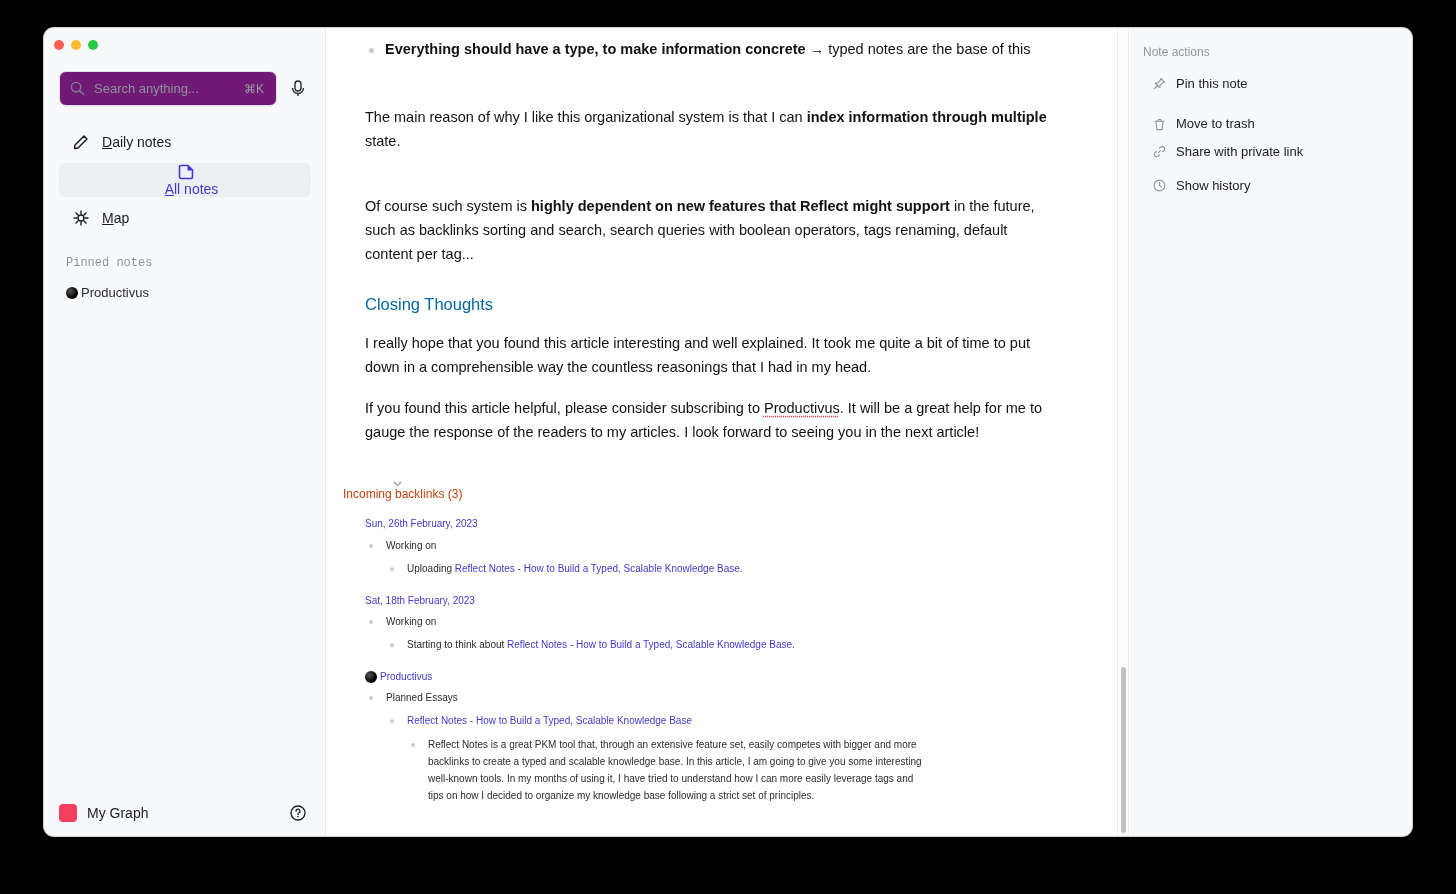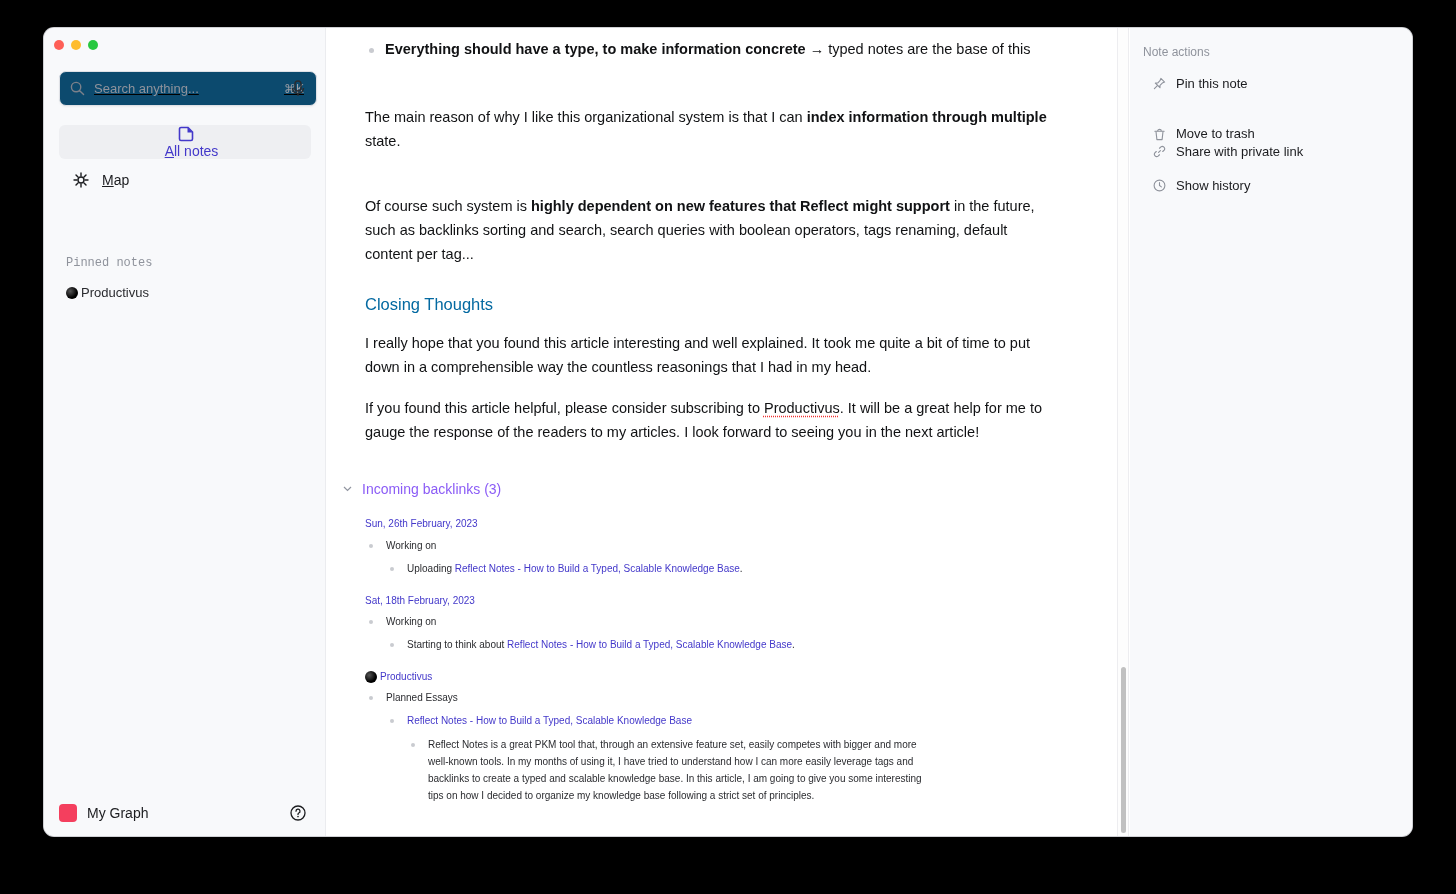--- a/index.html
+++ b/index.html
@@ -17,24 +17,24 @@
       position: absolute; left: 0; top: 0; width: 282px; height: 808px;
       background: #f8f9fb; border-right: 1px solid #ebecef;
     }
     .traffic { position: absolute; left: 10px; top: 12px; display: flex; gap: 7px; }
     .traffic span { width: 10px; height: 10px; border-radius: 50%; display: block; }
     .traffic .red { background: #fe5f57; }
     .traffic .yellow { background: #febc2e; }
     .traffic .green { background: #28c840; }
 
     .search {
-      position: absolute; left: 15px; top: 43px; width: 258px; height: 35px;
-      background: #0c4a6e; border: 1px solid #dfe1e6; border-radius: 7px;
+      position: absolute; left: 15px; top: 43px; width: 218px; height: 35px;
+      background: #701a75; border: 1px solid #dfe1e6; border-radius: 7px;
       box-shadow: 0 1px 2px rgba(0,0,0,0.05);
-      display: flex; align-items: center; padding: 0 12px 0 10px; text-decoration: underline;
+      display: flex; align-items: center; padding: 0 12px 0 10px;
     }
     .search svg { flex: none; }
     .search .placeholder { color: #8f939c; font-size: 13px; margin-left: 9px; flex: 1; }
     .search .kbd { color: #9a9ea6; font-size: 12px; }
     .mic { position: absolute; left: 247px; top: 52px; }
 
     .nav { position: absolute; left: 15px; top: 97px; width: 252px; }
     .nav-item {
       height: 34px; display: flex; align-items: center; padding-left: 13px;
       border-radius: 6px; margin-bottom: 4px; color: #1b1c1f; font-size: 14px;
@@ -57,21 +57,21 @@
       position: absolute; left: 283px; top: 0; width: 790px; height: 808px; background: #ffffff;
     }
     .content { position: absolute; left: 38px; top: 0; width: 712px; color: #111214; font-size: 14.5px; line-height: 24px; }
     .content b { font-weight: bold; }
     .bullet-row { position: absolute; left: 0; top: 9px; width: 712px; padding-left: 20px; }
     .bullet-row::before { content: ""; position: absolute; left: 4px; top: 11px; width: 5px; height: 5px; border-radius: 50%; background: #c9cbd0; }
     .para { position: absolute; left: 0; width: 712px; }
     .heading { position: absolute; left: 0; top: 264px; font-size: 16.5px; color: #0369a1; }
     .spell { text-decoration: underline dotted #e33; text-underline-offset: 3px; }
 
-    .backlinks-toggle { position: absolute; left: 16px; top: 453px; display: flex; align-items: center; font-size: 14px; color: #8b5cf6; }
+    .backlinks-toggle { position: absolute; left: 16px; top: 453px; display: flex; align-items: center; font-size: 12px; color: #c2410c; flex-direction: column; }
     .backlinks-toggle svg { margin-right: 10px; }
 
     .bl { position: absolute; font-size: 10px; line-height: 18px; color: #2b2c30; }
     .bl .link { color: #4338ca; }
     .bl.date { color: #4338ca; }
     .bl.li { padding-left: 21px; }
     .bl.li::before { content: ""; position: absolute; left: 4px; top: 7px; width: 4px; height: 4px; border-radius: 50%; background: #c9cbd0; }
 
     .scrollbar-track { position: absolute; left: 1073px; top: 0; width: 12px; height: 808px; background: #fdfdfd; border-left: 1px solid #ededf0; border-right: 1px solid #ededf0; }
     .scrollbar-thumb { position: absolute; left: 3px; top: 639px; width: 5px; height: 166px; border-radius: 3px; background: #c1c1c1; }
@@ -104,20 +104,28 @@
     </div>
     <div class="mic">
       <svg width="14" height="17" viewBox="0 0 14 17">
           <rect x="4" y="1" width="6" height="10" rx="3" fill="none" stroke="#2a2b2f" stroke-width="1.4"></rect>
           <path d="M1.5 8 a5.5 5.5 0 0 0 11 0" fill="none" stroke="#2a2b2f" stroke-width="1.4"></path>
           <line x1="7" y1="13.5" x2="7" y2="16" stroke="#2a2b2f" stroke-width="1.4"></line>
         </svg>
     </div>
 
     <nav class="nav">
+      <div class="nav-item">
+        <span class="ico">
+          <svg width="16" height="16" viewBox="0 0 16 16">
+              <path d="M11 2 L14 5 L5 14 L1.5 14.5 L2 11 Z" fill="none" stroke="#1b1c1f" stroke-width="1.5" stroke-linejoin="round"></path>
+            </svg>
+        </span>
+        <span class="lbl"><span class="u">D</span><span>aily notes</span></span>
+      </div>
       <div class="nav-item active">
         <span class="ico">
           <svg width="16" height="16" viewBox="0 0 16 16">
               <path d="M3 1.5 H10 L14.5 6 V13 a1.5 1.5 0 0 1 -1.5 1.5 H3 a1.5 1.5 0 0 1 -1.5 -1.5 V3 a1.5 1.5 0 0 1 1.5 -1.5 Z" fill="none" stroke="#4338ca" stroke-width="1.6"></path>
               <path d="M9.5 1.5 V6.5 H14.5 Z" fill="#4338ca"></path>
             </svg>
         </span>
         <span class="lbl"><span class="u">A</span><span>ll notes</span></span>
       </div>
       <div class="nav-item">
@@ -211,43 +219,43 @@
     <div class="bl" style="left:38px; top:640px; display:flex; align-items:center;">
       <span class="dot-black"></span>
       <span class="link">Productivus</span>
     </div>
     <div class="bl li" style="left:38px; top:661px;">Planned Essays</div>
     <div class="bl li" style="left:59px; top:684px;">
       <span class="link">Reflect Notes - How to Build a Typed, Scalable Knowledge Base</span>
     </div>
     <div class="bl li" style="left:80px; top:708px; width:650px; line-height:17px;">
       <div>Reflect Notes is a great PKM tool that, through an extensive feature set, easily competes with bigger and more</div>
+      <div>backlinks to create a typed and scalable knowledge base. In this article, I am going to give you some interesting</div>
       <div>well-known tools. In my months of using it, I have tried to understand how I can more easily leverage tags and</div>
-      <div>backlinks to create a typed and scalable knowledge base. In this article, I am going to give you some interesting</div>
       <div>tips on how I decided to organize my knowledge base following a strict set of principles.</div>
     </div>
   </main>
 
   <div class="scrollbar-track">
     <div class="scrollbar-thumb"></div>
   </div>
 
   <aside class="right">
     <div class="title">Note actions</div>
 
     <div class="action" style="top:48px;">
       <span class="ico">
         <svg width="13" height="13" viewBox="0 0 14 14">
             <path d="M8.5 1.5 L12.5 5.5 L10 6.5 L7.5 9 L7.5 11.5 L2.5 6.5 L5 6.5 L7.5 4 Z" fill="none" stroke="#8f939c" stroke-width="1.2" stroke-linejoin="round"></path>
             <line x1="5" y1="9" x2="1.5" y2="12.5" stroke="#8f939c" stroke-width="1.2" stroke-linecap="round"></line>
           </svg>
       </span>
       <span>Pin this note</span>
     </div>
-    <div class="action" style="top:98px;align-items:flex-end;">
+    <div class="action" style="top:88px;align-items:flex-end;">
       <span class="ico">
         <svg width="13" height="13" viewBox="0 0 14 14">
             <path d="M2 3.5 H12" stroke="#8f939c" stroke-width="1.2" stroke-linecap="round"></path>
             <path d="M5 3.5 a2 2 0 0 1 4 0" fill="none" stroke="#8f939c" stroke-width="1.2"></path>
             <path d="M3.2 3.5 L4.2 12.5 H9.8 L10.8 3.5" fill="none" stroke="#8f939c" stroke-width="1.2" stroke-linejoin="round"></path>
           </svg>
       </span>
       <span>Move to trash</span>
     </div>
     <div class="action" style="top:116px;">

